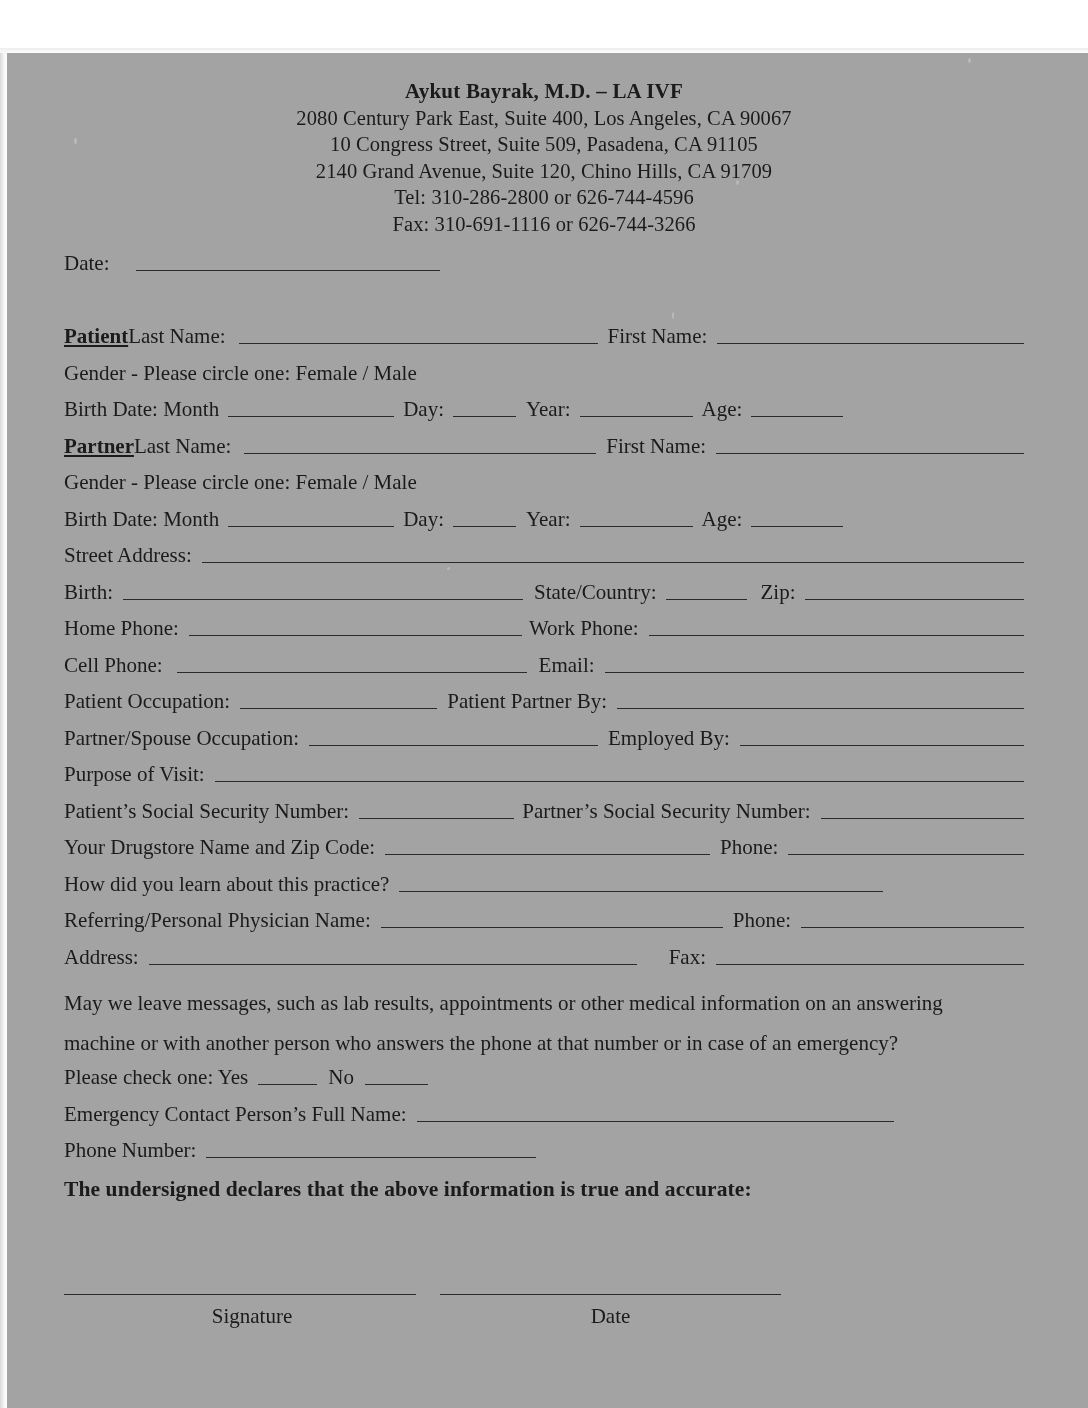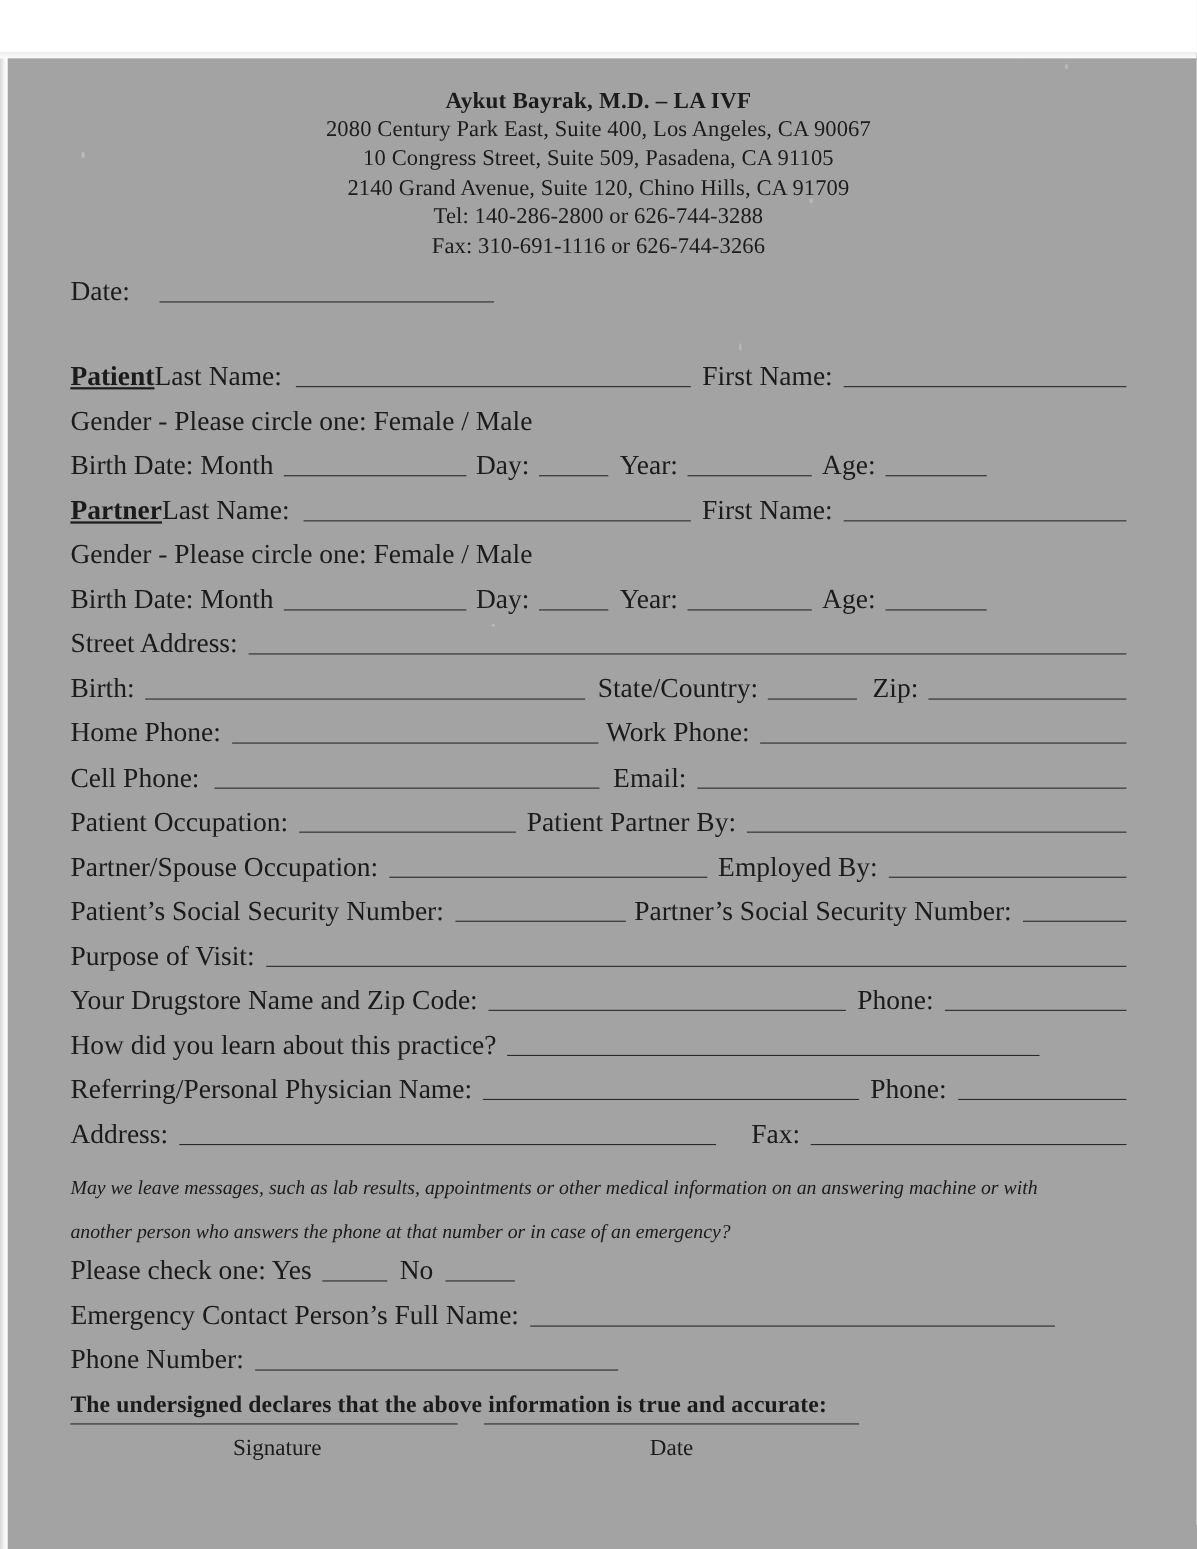--- a/index.html
+++ b/index.html
@@ -63,21 +63,21 @@
   
   .form {
     position: absolute;
     left: 64px;
     top: 205px;
     width: 960px;
   }
   .row {
     display: flex;
     align-items: baseline;
-    font-size: 25px;
+    font-size: 21px;
     line-height: 1;
     margin-bottom: 15.5px;
     white-space: nowrap;
     text-align: center;
   }
   .lbl { flex: none; }
   .lbl.bold-u {
     font-weight: bold;
     text-decoration: underline;
   }
@@ -88,25 +88,24 @@
     flex: none;
     border-bottom: 1.6px solid #2a2a2a;
     height: 1px;
     align-self: flex-end;
     margin-bottom: 3px;
   }
   .blank.grow { flex: 1 1 auto; }
 
   
   .para {
-    font-size: 18px;
+    font-size: 21px;
     line-height: 40px;
     width: 905px;
     margin-bottom: 4px;
-    font-style: italic;
   }
   .declaration {
     font-size: 21.5px;
     font-weight: bold;
     margin-top: 15px;
     margin-bottom: 0;
     letter-spacing: 0.1px;
   }
 
   
@@ -145,21 +144,21 @@
   <div class="speck" style="left:736px;top:132px;width:3px;height:5px;"></div>
   <div class="speck" style="left:672px;top:264px;width:2px;height:7px;"></div>
   <div class="speck" style="left:968px;top:10px;width:3px;height:5px;"></div>
   <div class="speck" style="left:447px;top:519px;width:3px;height:3px;"></div>
 
   <div class="letterhead">
     <div class="ln practice">Aykut Bayrak, M.D. – LA IVF</div>
     <div class="ln">2080 Century Park East, Suite 400, Los Angeles, CA 90067</div>
     <div class="ln">10 Congress Street, Suite 509, Pasadena, CA 91105</div>
     <div class="ln">2140 Grand Avenue, Suite 120, Chino Hills, CA 91709</div>
-    <div class="ln">Tel: 140-286-2800 or 626-744-3288</div>
+    <div class="ln">Tel: 310-286-2800 or 626-744-4596</div>
     <div class="ln">Fax: 310-691-1116 or 626-744-3266</div>
   </div>
 
   <div class="form">
 
     <div class="row" style="margin-bottom:52px;">
       <span class="lbl">Date:</span>
       <span class="sp" style="width:27px;"></span>
       <span class="blank" style="width:304px;"></span>
     </div>
@@ -284,31 +283,31 @@
       <span class="lbl">Partner/Spouse Occupation:</span>
       <span class="sp" style="width:10px;"></span>
       <span class="blank" style="width:289px;"></span>
       <span class="sp" style="width:10px;"></span>
       <span class="lbl">Employed By:</span>
       <span class="sp" style="width:10px;"></span>
       <span class="blank grow"></span>
     </div>
 
     <div class="row">
+      <span class="lbl">Purpose of Visit:</span>
+      <span class="sp" style="width:10px;"></span>
+      <span class="blank grow"></span>
+    </div>
+
+    <div class="row">
       <span class="lbl">Patient’s Social Security Number:</span>
       <span class="sp" style="width:10px;"></span>
       <span class="blank" style="width:155px;"></span>
       <span class="sp" style="width:8px;"></span>
       <span class="lbl">Partner’s Social Security Number:</span>
-      <span class="sp" style="width:10px;"></span>
-      <span class="blank grow"></span>
-    </div>
-
-    <div class="row">
-      <span class="lbl">Purpose of Visit:</span>
       <span class="sp" style="width:10px;"></span>
       <span class="blank grow"></span>
     </div>
 
 
     <div class="row">
       <span class="lbl">Your Drugstore Name and Zip Code:</span>
       <span class="sp" style="width:10px;"></span>
       <span class="blank" style="width:325px;"></span>
       <span class="sp" style="width:10px;"></span>

